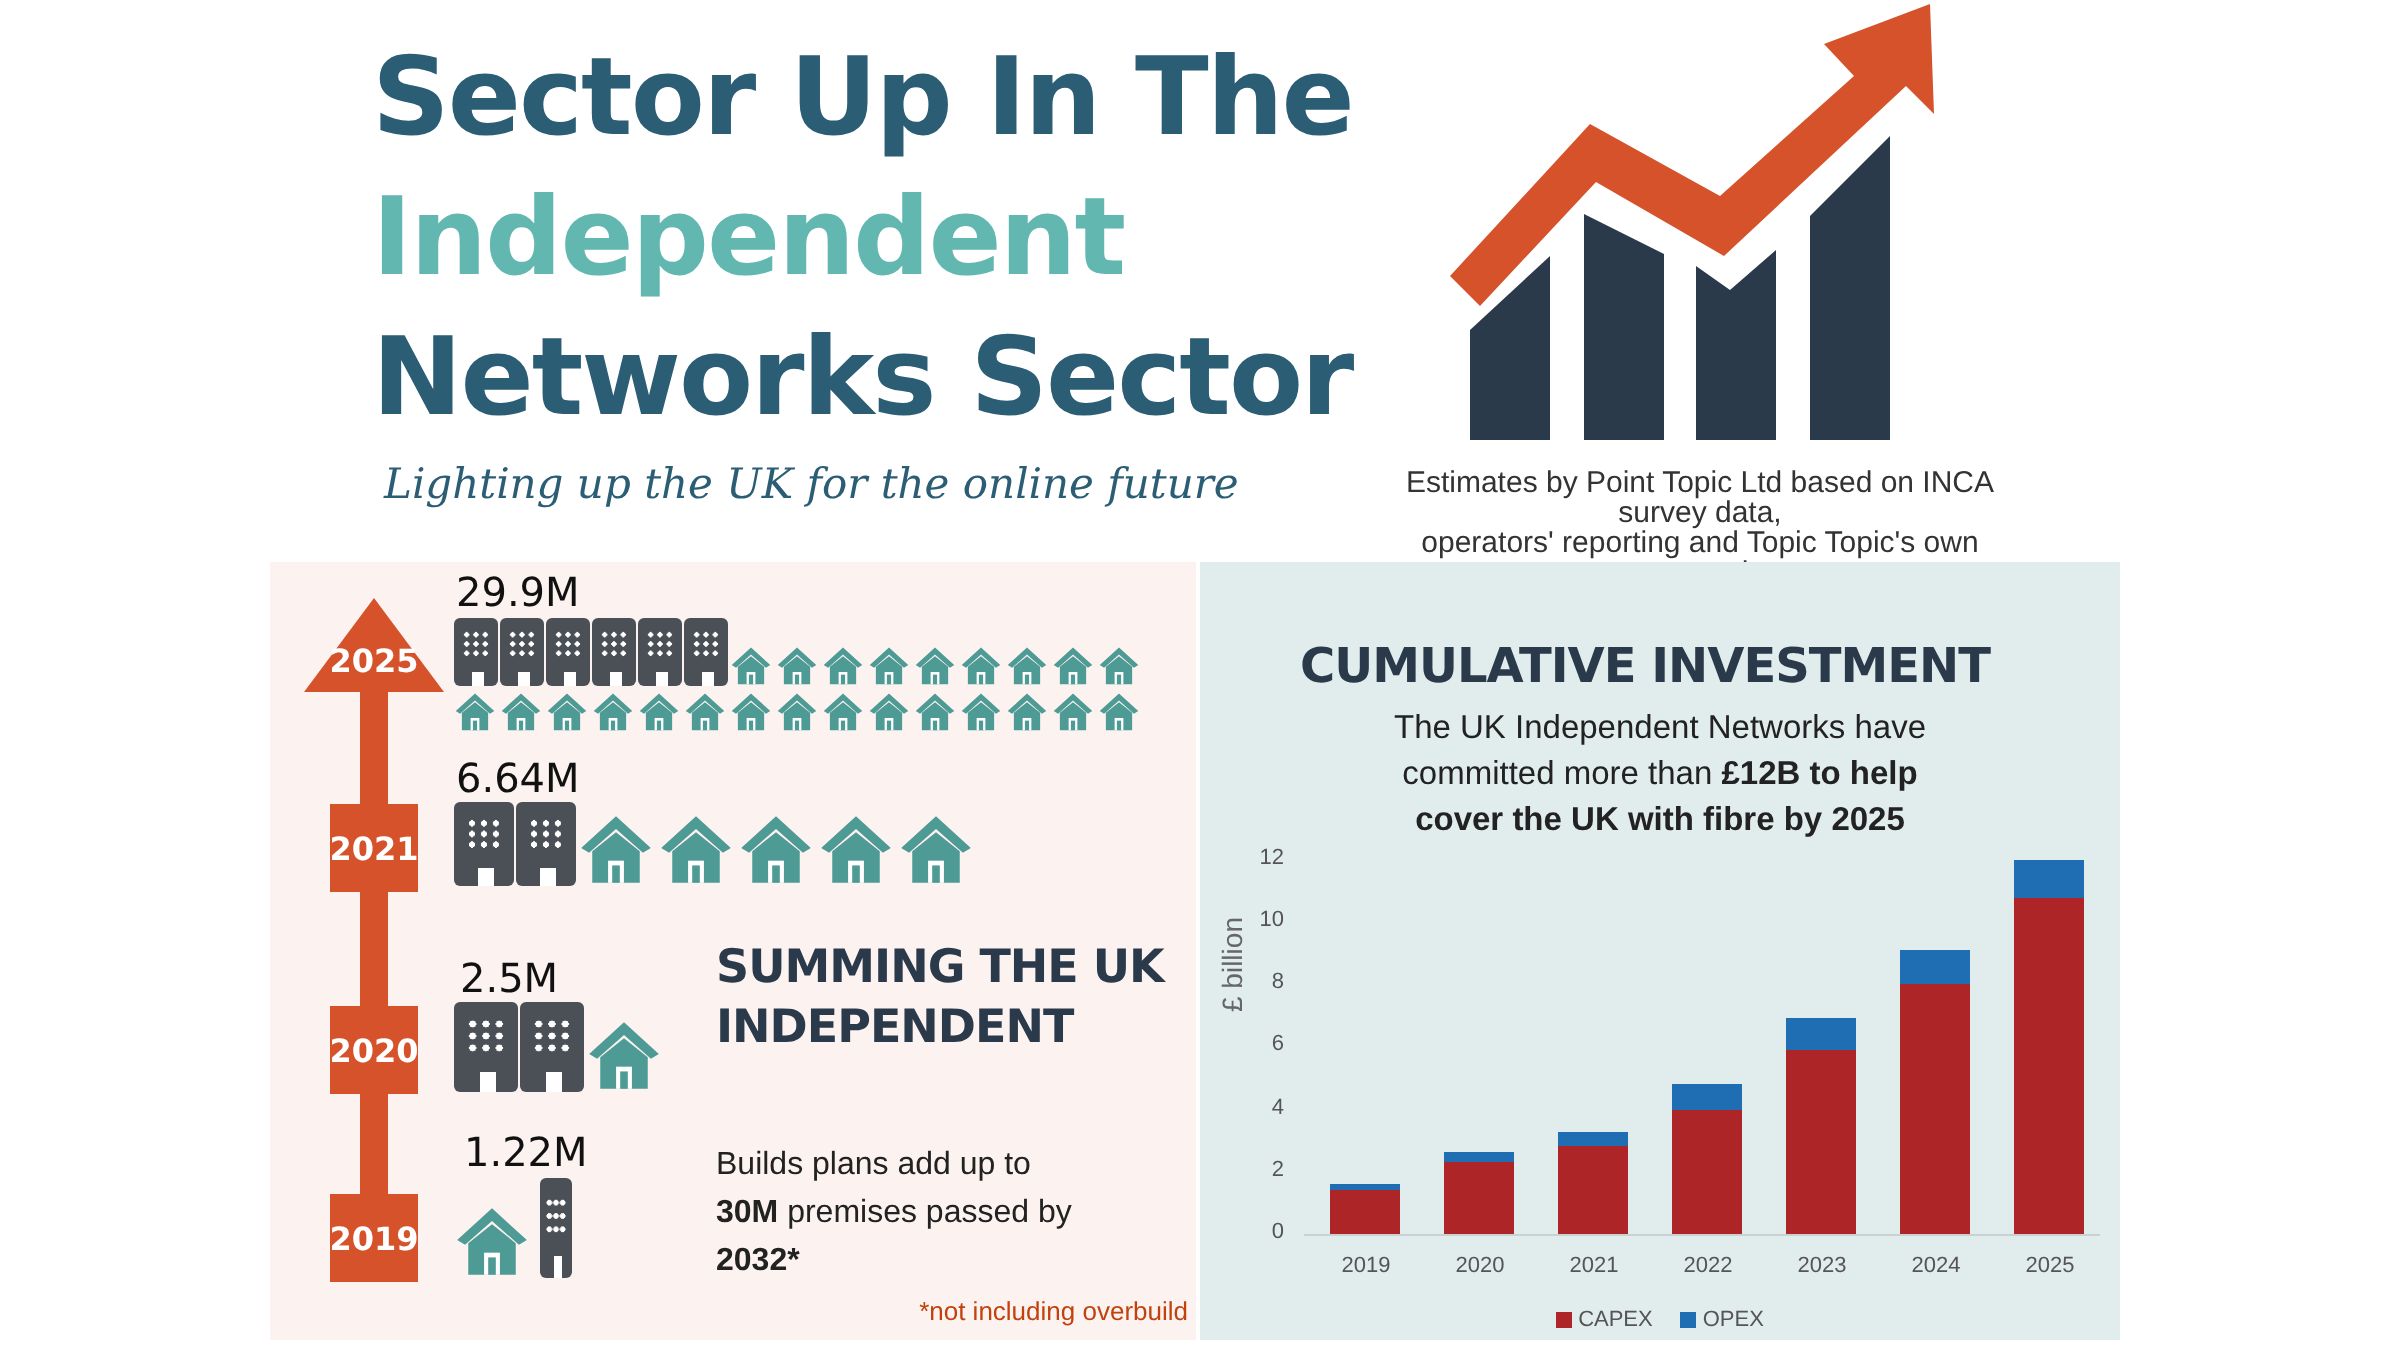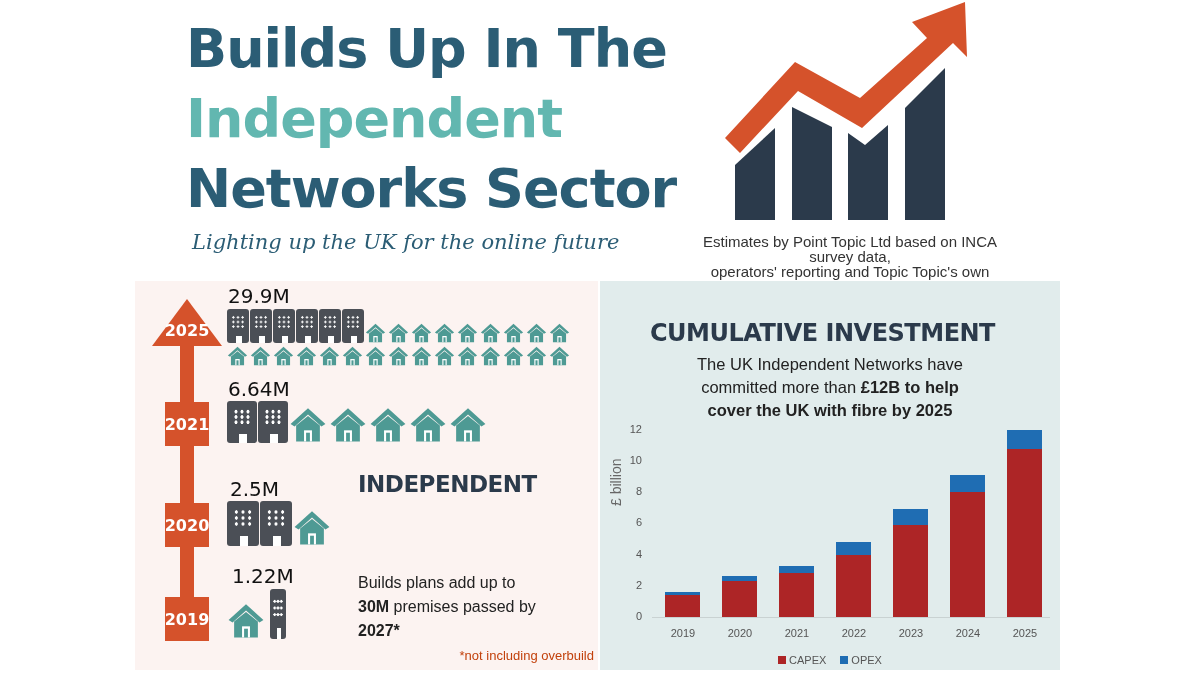--- a/index.html
+++ b/index.html
@@ -50,21 +50,21 @@
   .legend { position: absolute; top: 373px; left: 0; width: 460px; display: flex; justify-content: center; gap: 14px; font-family: "Liberation Sans", sans-serif; font-size: 11px; color: #555; }
   .legend-item { display: flex; align-items: center; gap: 3px; }
   .swatch { width: 8px; height: 8px; display: inline-block; }
 </style>
 </head>
 <body>
 
 <div class="page">
 
   <div class="title">
-    <span class="l1">Builds Up In The</span>
+    <span class="l1">Sector Up In The</span>
     <span class="l2">Independent</span>
     <span class="l3">Networks Sector</span>
   </div>
   <div class="subtitle">Lighting up the UK for the online future</div>
 
   <svg class="logo" viewBox="0 0 265 220">
     <polygon points="20,165 60,128 60,220 20,220" fill="#2b3a4b"></polygon>
     <polygon points="77,107 117,127 117,220 77,220" fill="#2b3a4b"></polygon>
     <polygon points="133,133 150,145 173,125 173,220 133,220" fill="#2b3a4b"></polygon>
     <polygon points="190,108 230,68 230,220 190,220" fill="#2b3a4b"></polygon>
@@ -358,26 +358,27 @@
             <polygon points="12,2 1,12 3.5,13.5 12,6 20.5,13.5 23,12" fill="#4e9a94"></polygon>
             <polygon points="4.5,13 12,7 19.5,13 19.5,23 4.5,23" fill="#4e9a94"></polygon>
             <rect x="9.5" y="16" width="5" height="7" fill="#fff"></rect>
             <rect x="10.8" y="17.5" width="2.4" height="5.5" fill="#4e9a94"></rect>
           </svg>
         </div>
         <div class="bld" style="width: 16px; height: 50px; margin-left: 3px;"></div>
       </div>
 
     <div class="sum-title">
+      <div>SUMMING THE UK</div>
       <div>INDEPENDENT</div>
     </div>
     <div class="sum-text">
       <div>Builds plans add up to</div>
       <div><b>30M</b><span> premises passed by</span></div>
-      <div><b>2027*</b></div>
+      <div><b>2032*</b></div>
     </div>
     <div class="footnote">*not including overbuild</div>
   </div>
 
   <div class="right-panel">
     <div class="ci-title">CUMULATIVE INVESTMENT</div>
     <div class="ci-desc">
       <div>The UK Independent Networks have</div>
       <div><span>committed more than </span><b>£12B to help</b></div>
       <div><b>cover the UK with fibre by 2025</b></div>

